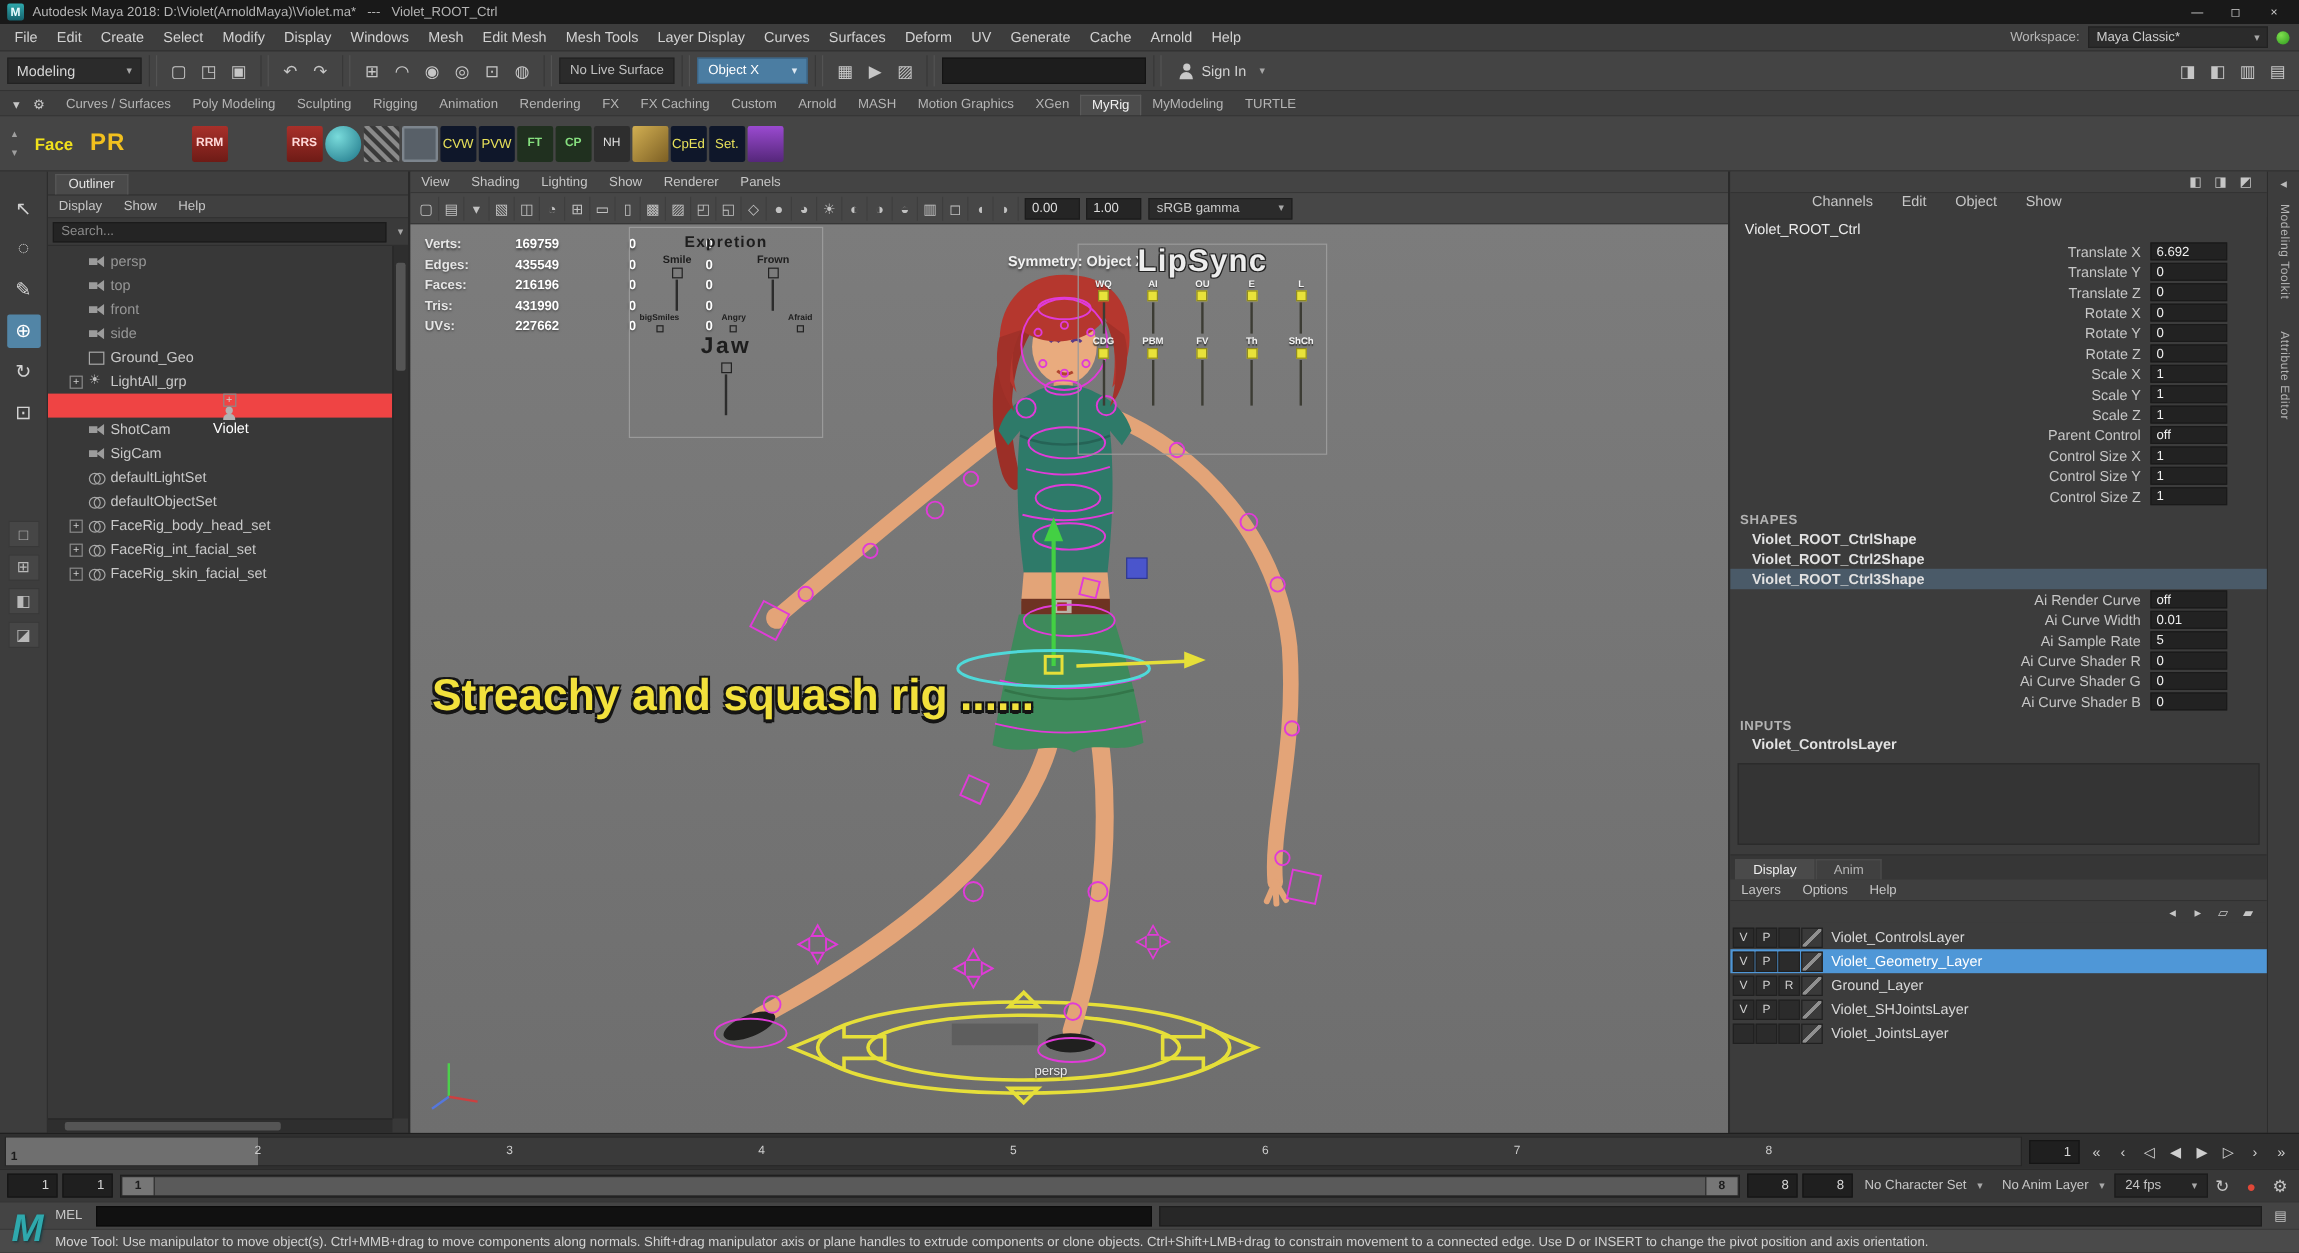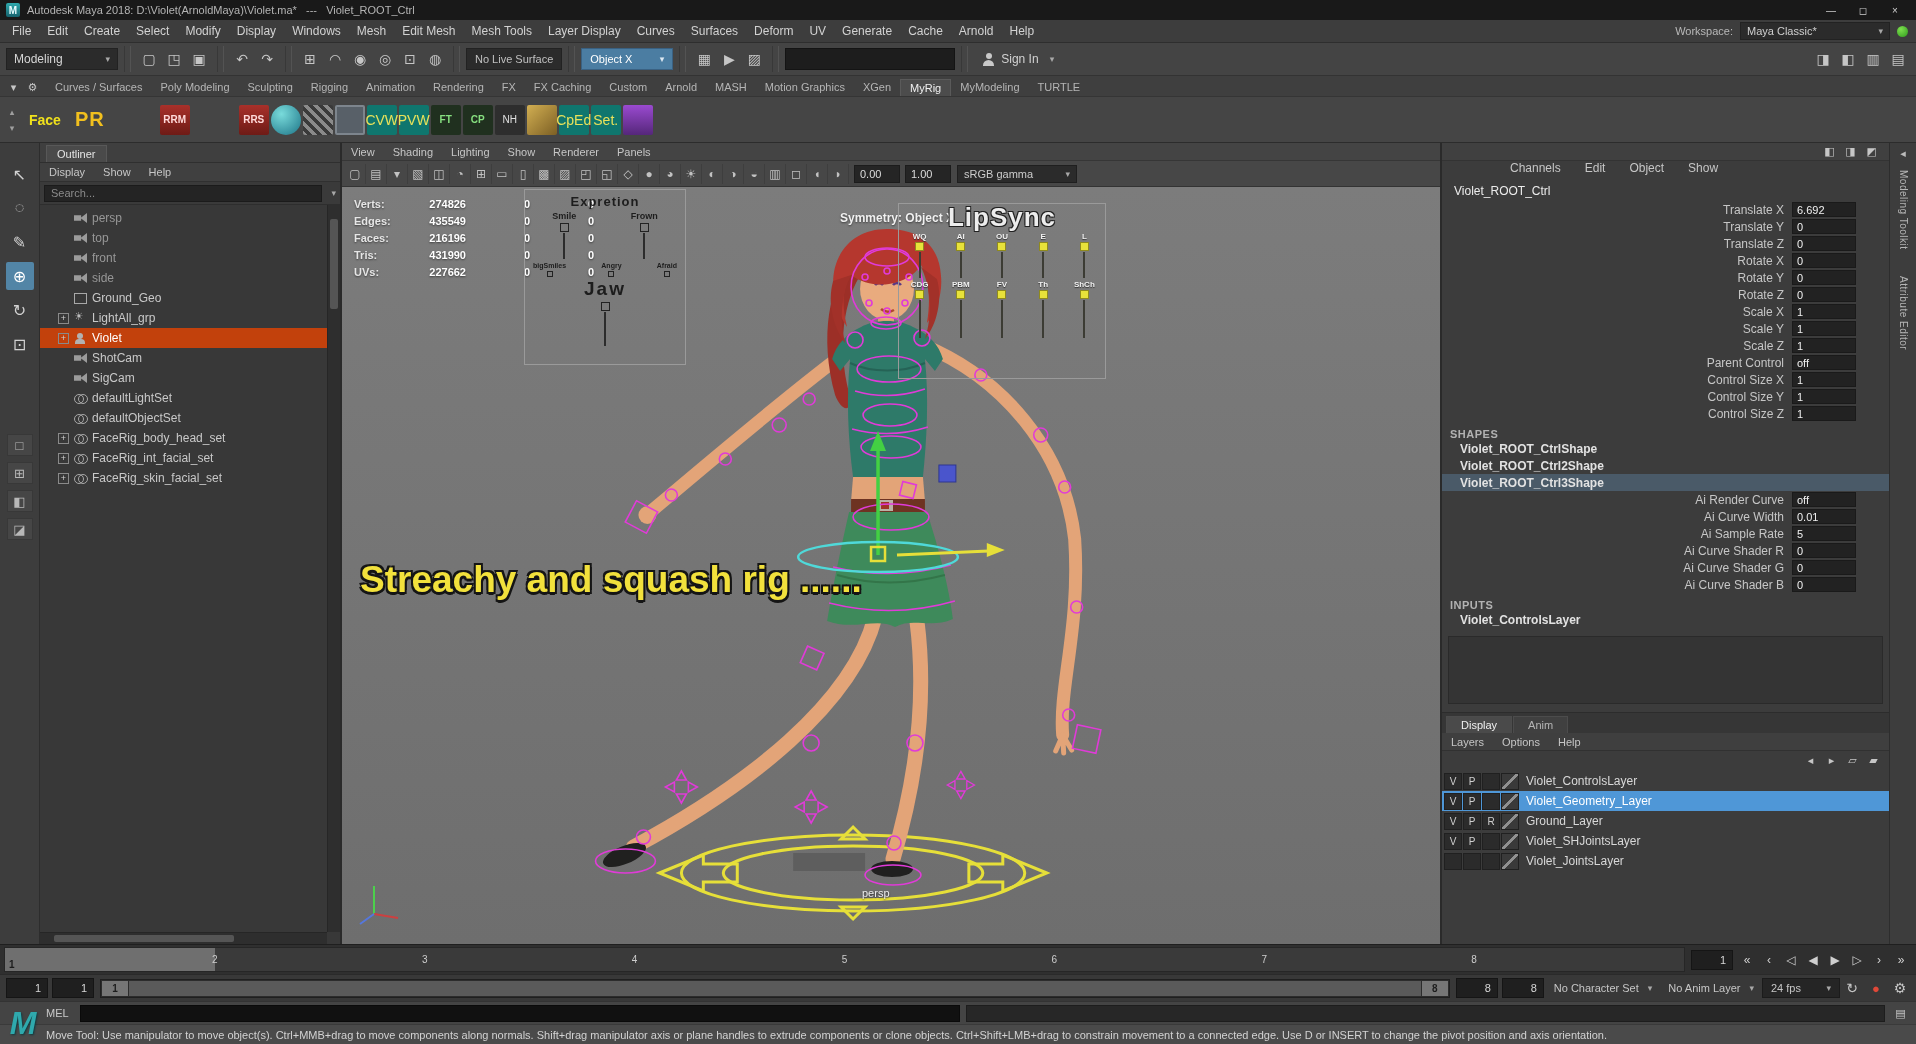--- a/index.html
+++ b/index.html
@@ -49,21 +49,21 @@
 
 
 .shelf{height:46px;background:#454545;border-bottom:1px solid #2c2c2c;display:flex;align-items:center;padding:0 2px;flex:0 0 auto;}
 .shelf-side{display:flex;flex-direction:column;gap:2px;margin:0 3px;}
 .shelf-side .ic{width:14px;height:14px;font-size:9px;color:#9f9f9f;}
 .shelf-items{display:flex;align-items:center;}
 .shelf-item{width:36px;height:38px;margin:0 1px;display:flex;align-items:center;justify-content:center;font-size:10px;color:#ddd;border-radius:2px;}
 .s-text-yellow{color:#f0e11c;font-weight:bold;font-size:14px;width:auto;padding:0 6px;}
 .s-text-orange{color:#f2c01e;font-weight:bold;font-size:20px;letter-spacing:1px;width:auto;padding:0 6px;}
 .s-badge-red{background:linear-gradient(#a8302a,#6e1b16);color:#ffd9d9;font-weight:bold;font-size:10px;width:30px;height:30px;margin-left:48px;}
-.s-badge-dark{background:#0f766e;color:#e8e15a;font-size:14px;width:30px;height:30px;}
+.s-badge-dark{background:#0f172a;color:#e8e15a;font-size:11px;width:30px;height:30px;}
 .s-badge-dark2{background:#2e2e2e;color:#e0e0e0;font-size:10px;width:30px;height:30px;}
 .s-badge-green{background:#20301f;color:#86df7f;font-weight:bold;font-size:10px;width:30px;height:30px;}
 .s-icon-teal{background:radial-gradient(circle at 35% 30%,#79dbdb,#1d7487);border-radius:50%;width:30px;height:30px;}
 .s-icon-checker{width:30px;height:30px;background-image:linear-gradient(45deg,#8a8a8a 25%,#3a3a3a 25%,#3a3a3a 50%,#8a8a8a 50%,#8a8a8a 75%,#3a3a3a 75%);background-size:10px 10px;}
 .s-icon-window{width:30px;height:30px;background:#586068;border:2px solid #7d858d;}
 .s-icon-dice{width:30px;height:30px;background:linear-gradient(135deg,#d2af52,#7c5f24);}
 .s-icon-purple{width:30px;height:30px;background:linear-gradient(#9a4ad0,#55277a);}
 
 
 .main{flex:1;display:flex;min-height:0;}
@@ -78,21 +78,21 @@
 .panel-tab-row{height:20px;background:#3f3f3f;border-bottom:1px solid #2f2f2f;display:flex;align-items:flex-end;padding-left:6px;}
 .panel-tab{color:#e4e4e4;font-size:11px;padding:2px 10px;background:#4a4a4a;border:1px solid #585858;border-bottom:none;}
 .panel-menus{height:19px;display:flex;align-items:center;background:#404040;border-bottom:1px solid #303030;}
 .pmenu{padding:0 9px;color:#c6c6c6;font-size:11px;}
 .outliner-search{height:23px;display:flex;align-items:center;background:#3a3a3a;border-bottom:1px solid #2e2e2e;padding:2px 4px;gap:4px;}
 .search-input{flex:1;background:#242424;border:1px solid #1b1b1b;height:17px;color:#ccc;font-size:11px;padding:0 6px;outline:none;}
 .search-input::placeholder{color:#8b8b8b;}
 .outliner-body{flex:1;display:flex;min-height:0;}
 .tree{flex:1;padding-top:3px;overflow:hidden;}
 .tree-row{height:20px;display:flex;align-items:center;padding-left:18px;font-size:12px;color:#c9c9c9;}
-.tree-row.selected{background:#c2410c;}
+.tree-row.selected{background:#ef4444;flex-direction:column;}
 .tree-row.selected .node-label{color:#fff;}
 .dim .node-label{color:#979797;}
 .expander{width:11px;height:11px;margin-right:3px;border:1px solid #8a8a8a;color:#d0d0d0;font-size:9px;line-height:9px;text-align:center;visibility:hidden;flex:0 0 auto;}
 .expander::before{content:"+";}
 .exp .expander{visibility:visible;}
 .node-icon{width:13px;height:11px;margin:0 5px 0 2px;position:relative;display:inline-block;background:#9b9b9b;flex:0 0 auto;}
 .t-camera .node-icon{clip-path:polygon(0 25%,55% 25%,55% 45%,100% 5%,100% 95%,55% 55%,55% 75%,0 75%);}
 .t-mesh .node-icon{background:none;border:1px solid #a8a8a8;}
 .t-light .node-icon{background:none;}
 .t-light .node-icon::before{content:"☀";color:#bdbdbd;font-size:11px;position:absolute;left:0;top:-3px;}
@@ -682,21 +682,21 @@
           <line x1="556" y1="368" x2="648" y2="364" stroke="#e6df39" stroke-width="3"></line>
           <path d="M664,363 l-18,-7 v14 z" fill="#e6df39"></path>
 
           <rect x="598" y="278" width="17" height="17" fill="#4a55cc" stroke="#2e3690"></rect>
         </svg>
 
         <div class="hud-poly">
 
             <div class="hud-row">
               <span class="hl">Verts:</span>
-              <span class="hv">274826</span>
+              <span class="hv">169759</span>
               <span class="hz">0</span>
               <span class="hz">0</span>
             </div>
 
             <div class="hud-row">
               <span class="hl">Edges:</span>
               <span class="hv">435549</span>
               <span class="hz">0</span>
               <span class="hz">0</span>
             </div>

